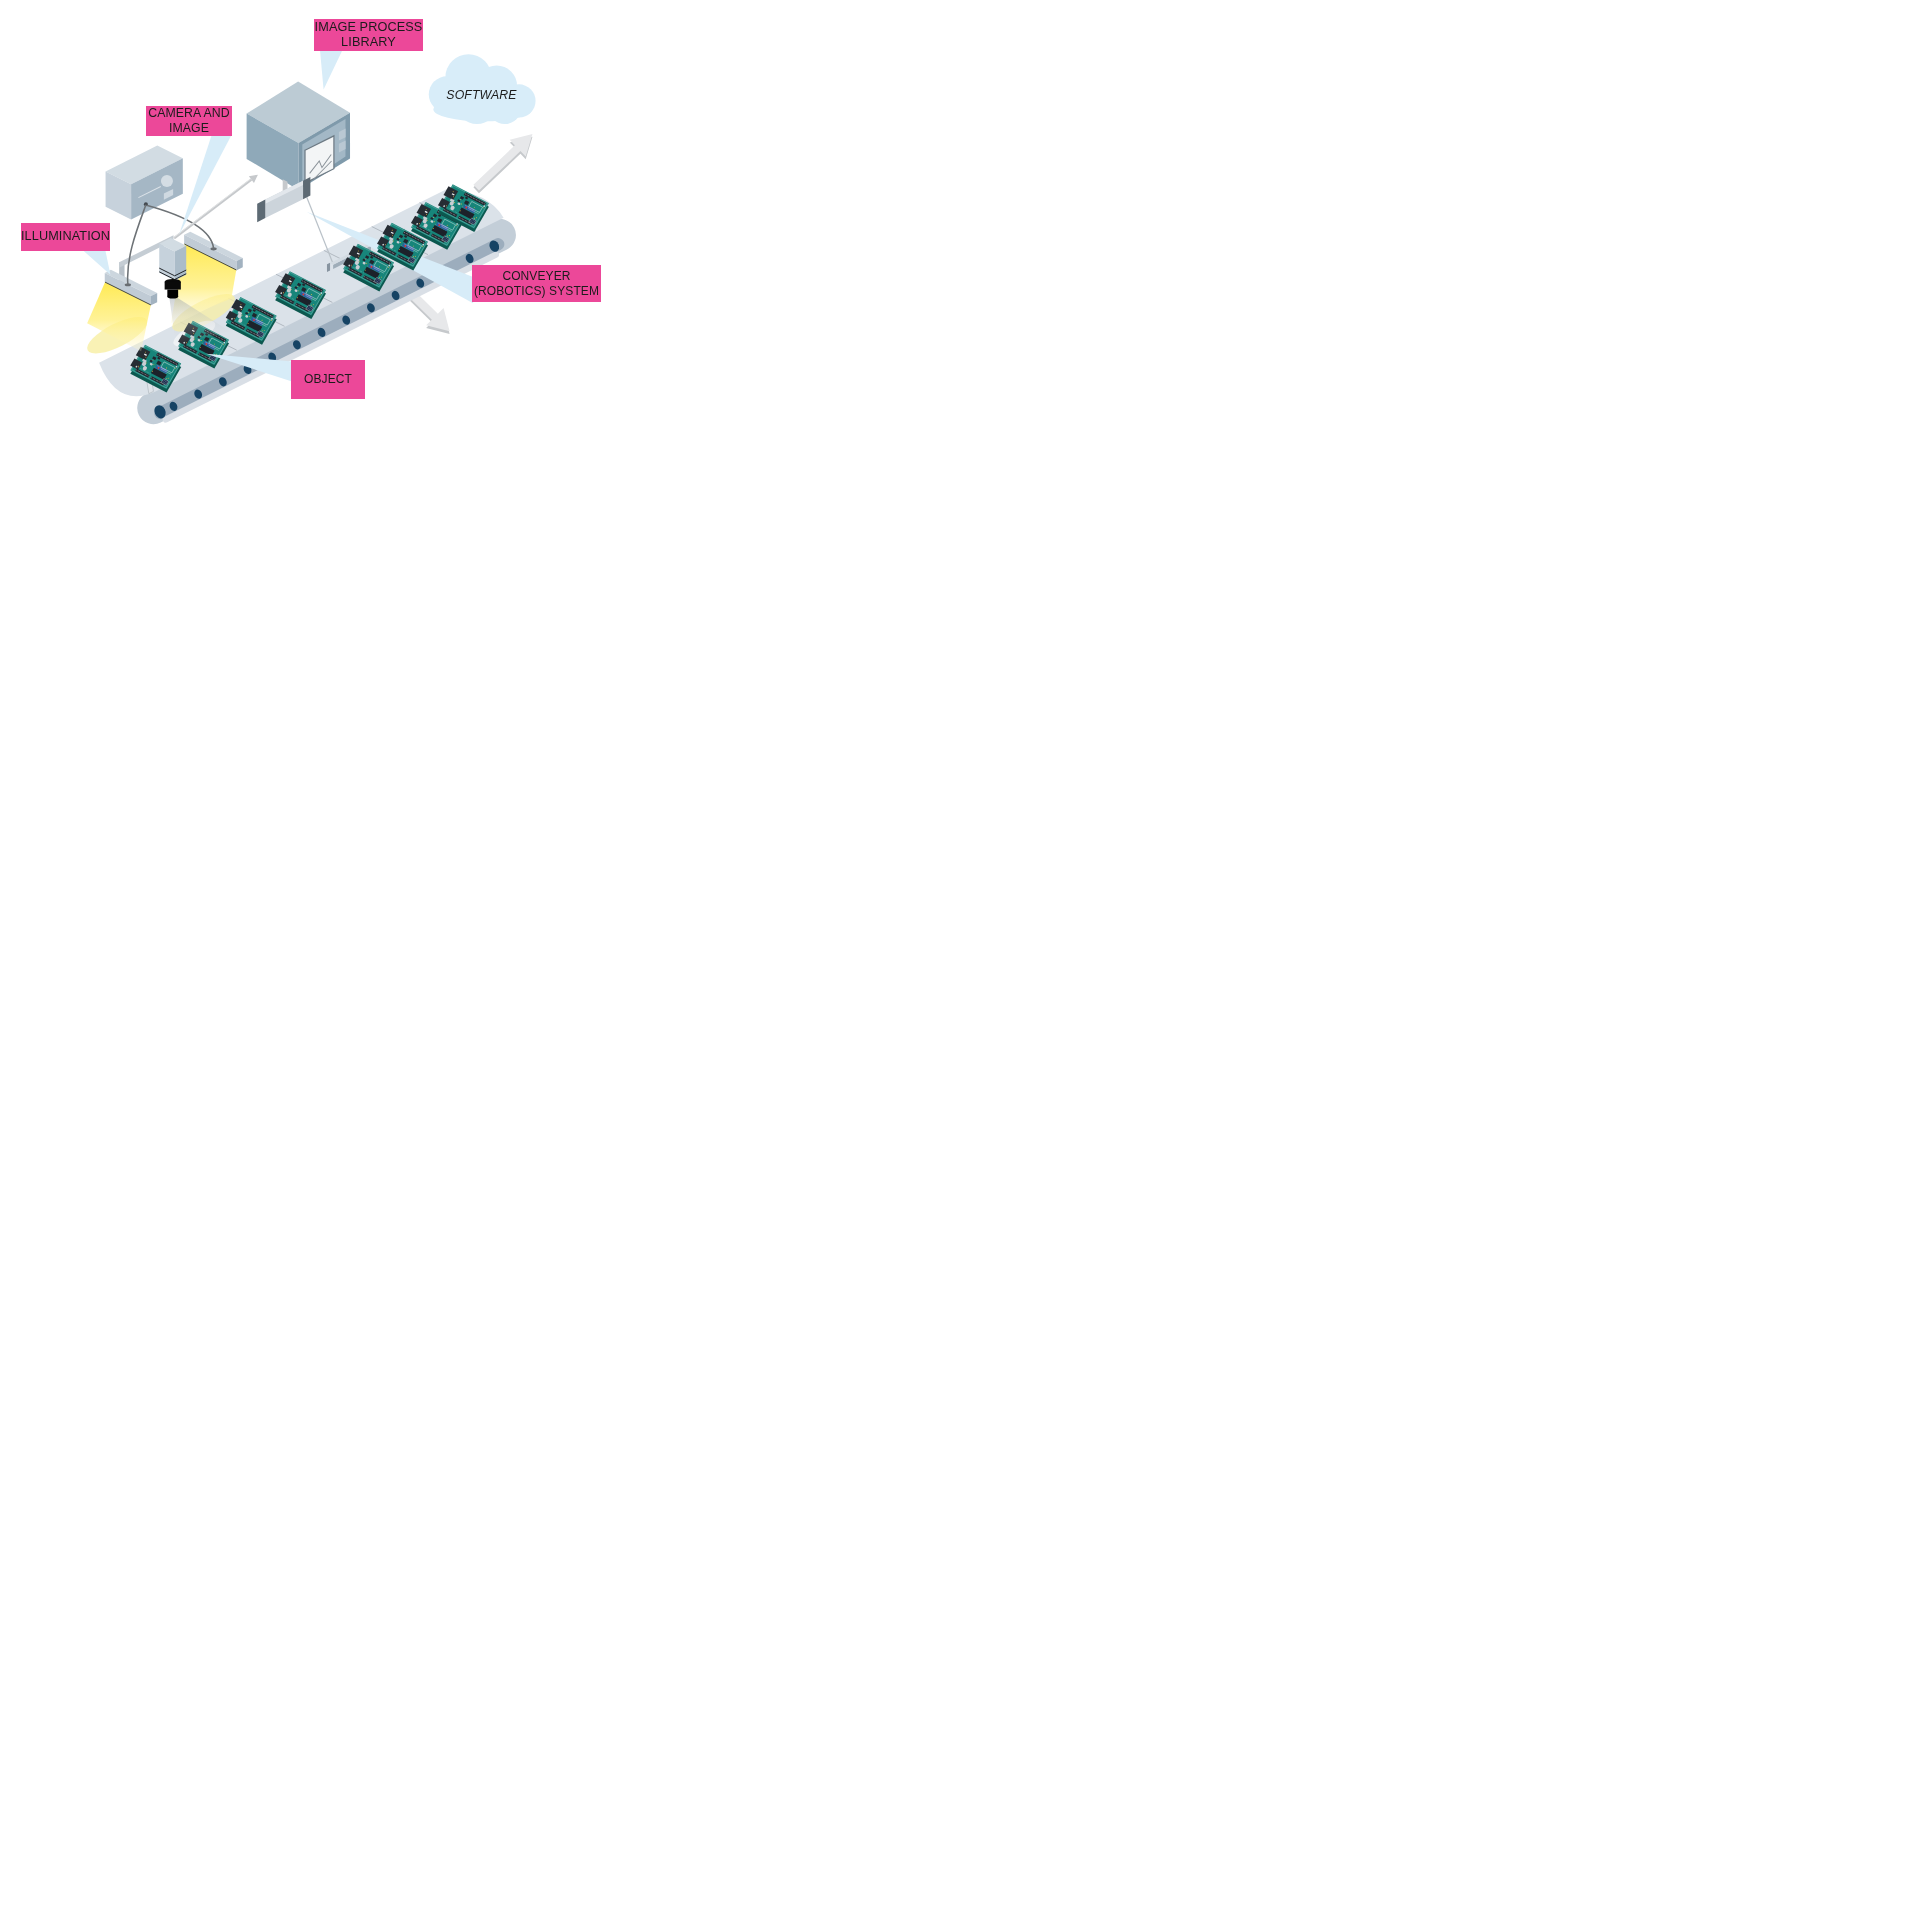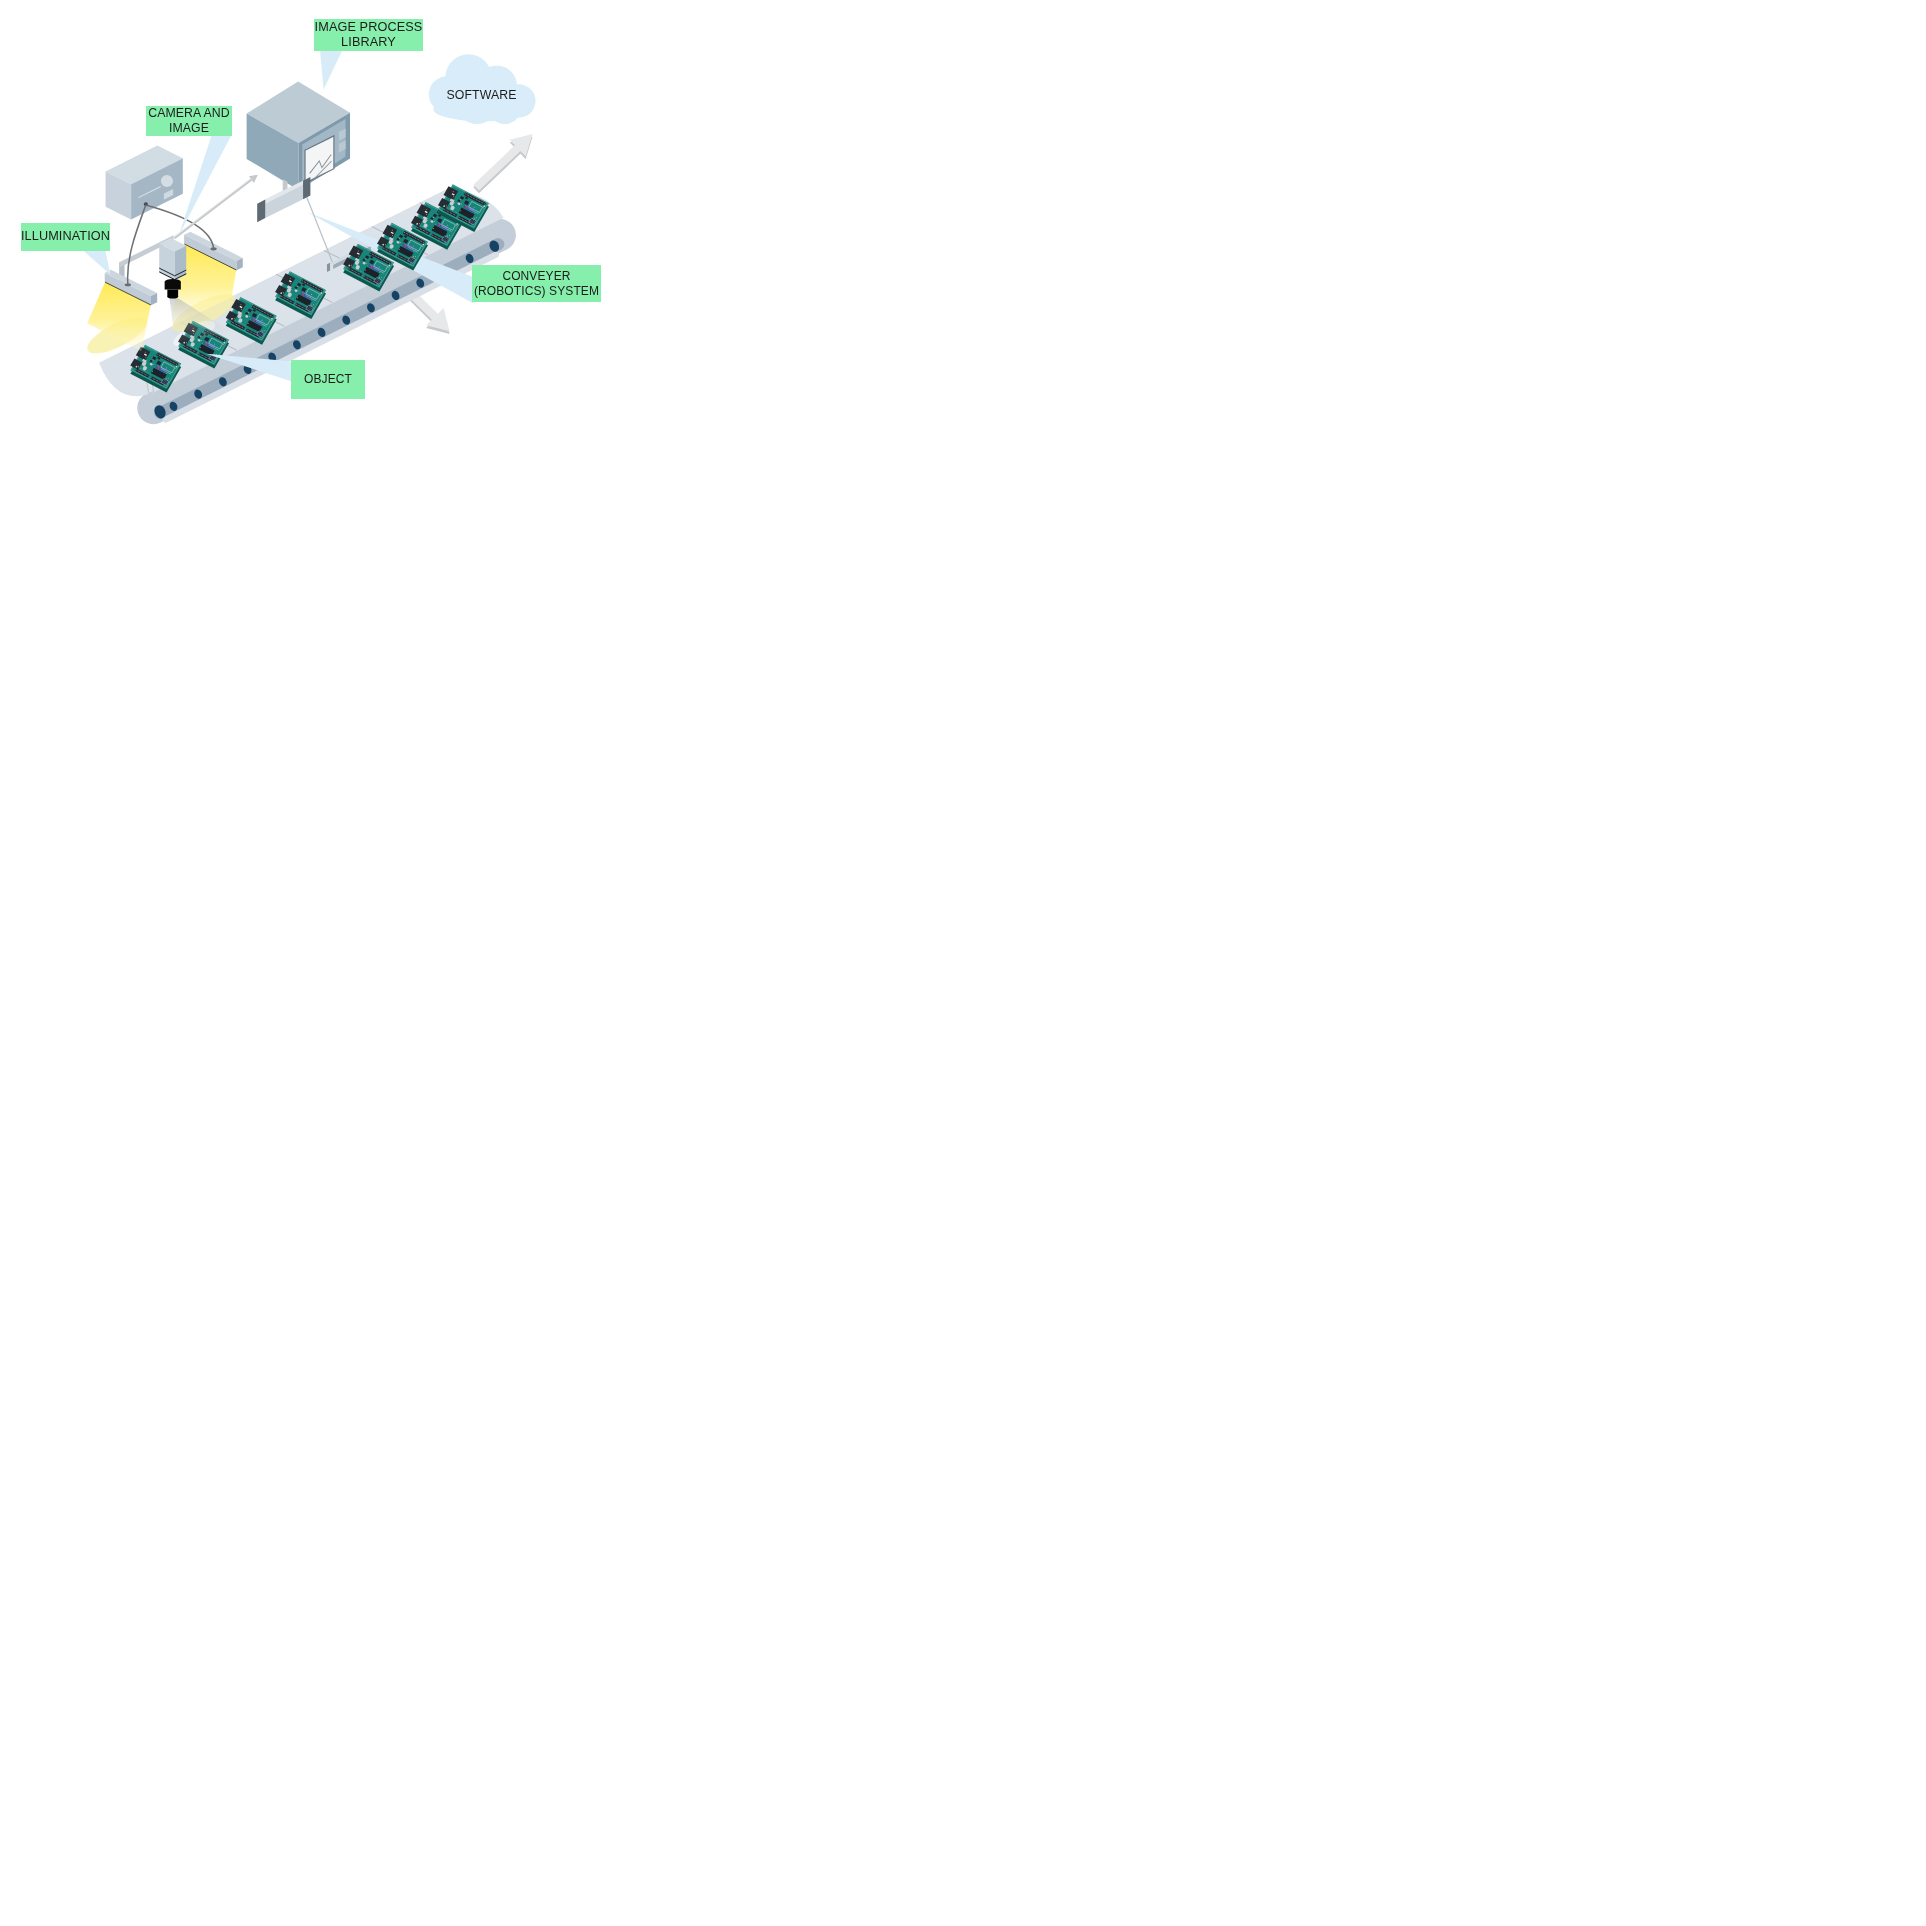--- a/index.html
+++ b/index.html
@@ -1,19 +1,19 @@
 <!DOCTYPE html>
 <html style="font-size:6.2px"><head>
 <meta charset="utf-8">
 <style>
   html,body{margin:0;padding:0;background:#ffffff;}
   #stage{position:relative;width:616px;height:437px;background:#ffffff;overflow:hidden;
          font-family:"Liberation Sans", sans-serif;}
   #scene{position:absolute;left:0;top:0;width:100%;height:100%;}
-  .callout{position:absolute;background:#86efac;color:#1c1c1c;display:flex;
+  .callout{position:absolute;background:#ec4899;color:#1c1c1c;display:flex;
            align-items:center;justify-content:center;text-align:center;
            white-space:pre-line;line-height:1.22;letter-spacing:0.1px;}
   .plain{background:transparent;}
   .t33{font-size:12.7px;} .t32{font-size:12.3px;} .t31{font-size:12px;}
 </style>
 </head>
 <body>
 
 <div id="stage">
 
@@ -252,21 +252,21 @@
 <div class="callout t33" style="left:314px;top:19px;width:109px;height:32px;">
   <span>IMAGE PROCESS
 LIBRARY</span>
 </div>
 
 <div class="callout t32" style="left:146px;top:106px;width:86px;height:30px;">
   <span>CAMERA AND
 IMAGE</span>
 </div>
 
-<div class="callout plain t32" style="left:440px;top:88px;width:83px;height:14.6px;">
+<div class="callout plain t32" style="left:440px;top:88px;width:83px;height:14.6px;font-style:italic;">
   <span>SOFTWARE</span>
 </div>
 
 <div class="callout t33" style="left:21px;top:223px;width:89px;height:28px;align-items:center;">
   <span>ILLUMINATION</span>
 </div>
 
 <div class="callout t31" style="left:472px;top:265px;width:129px;height:37px;">
   <span>CONVEYER
 (ROBOTICS) SYSTEM</span>

